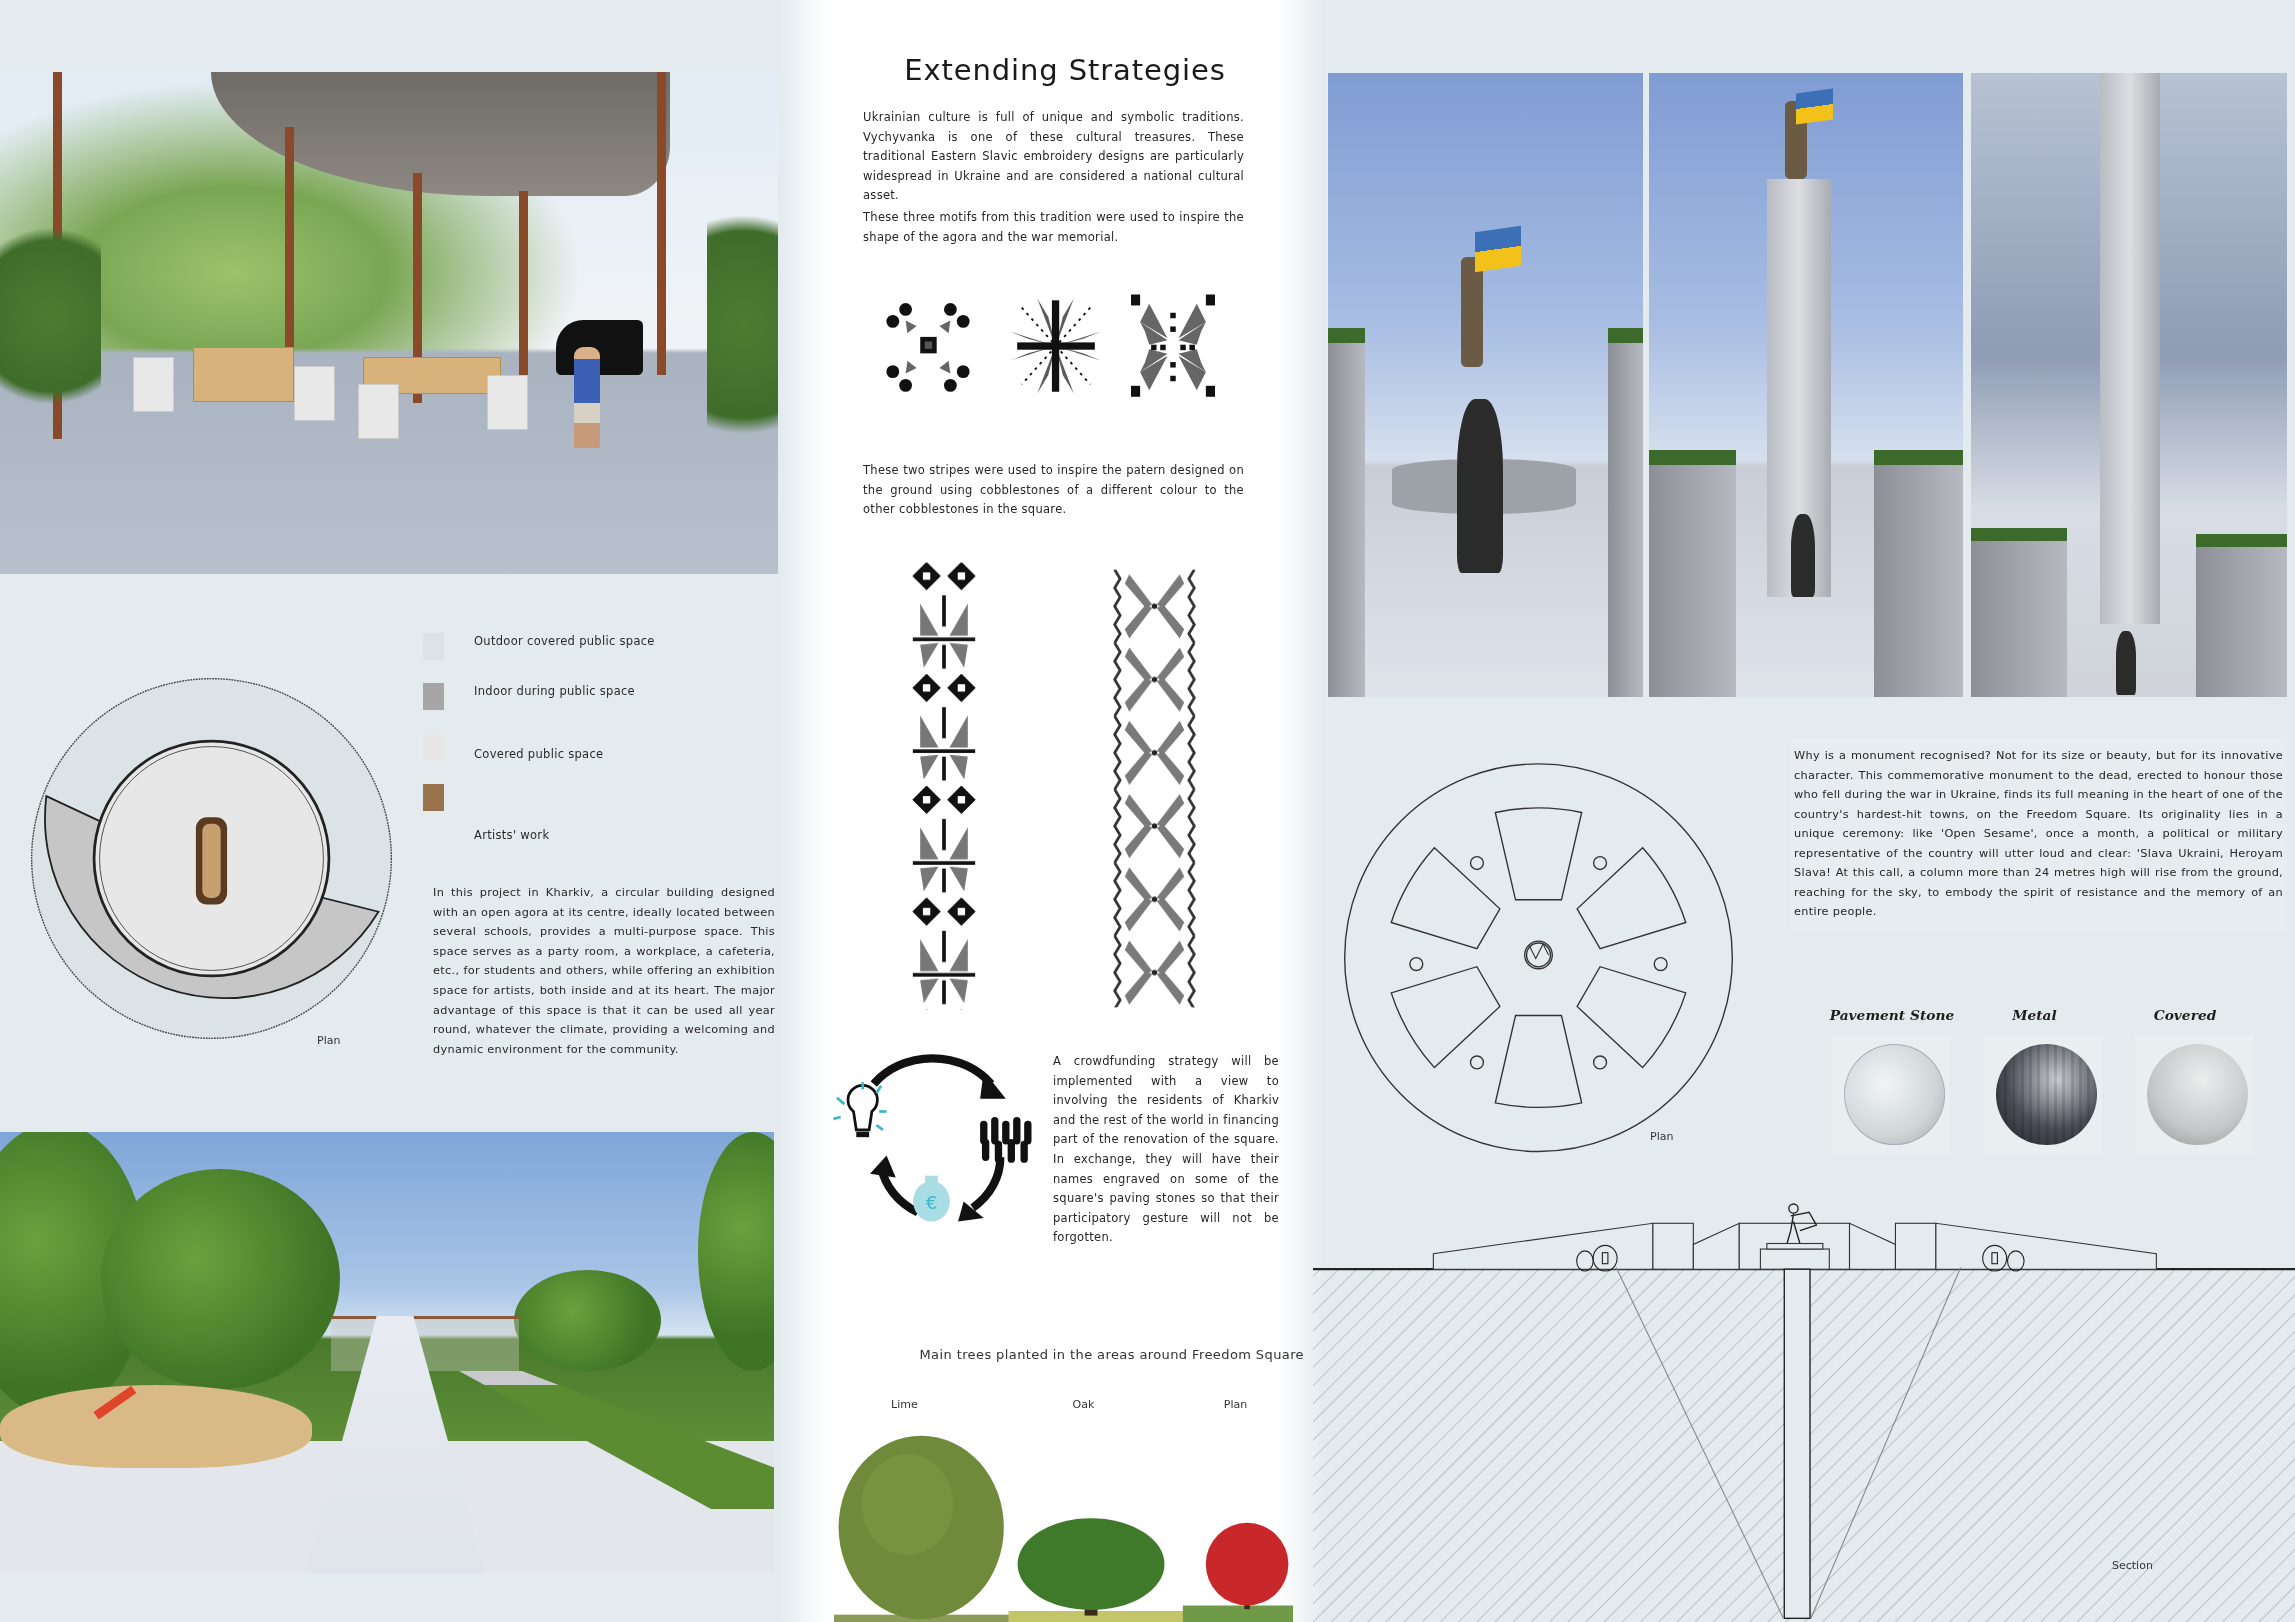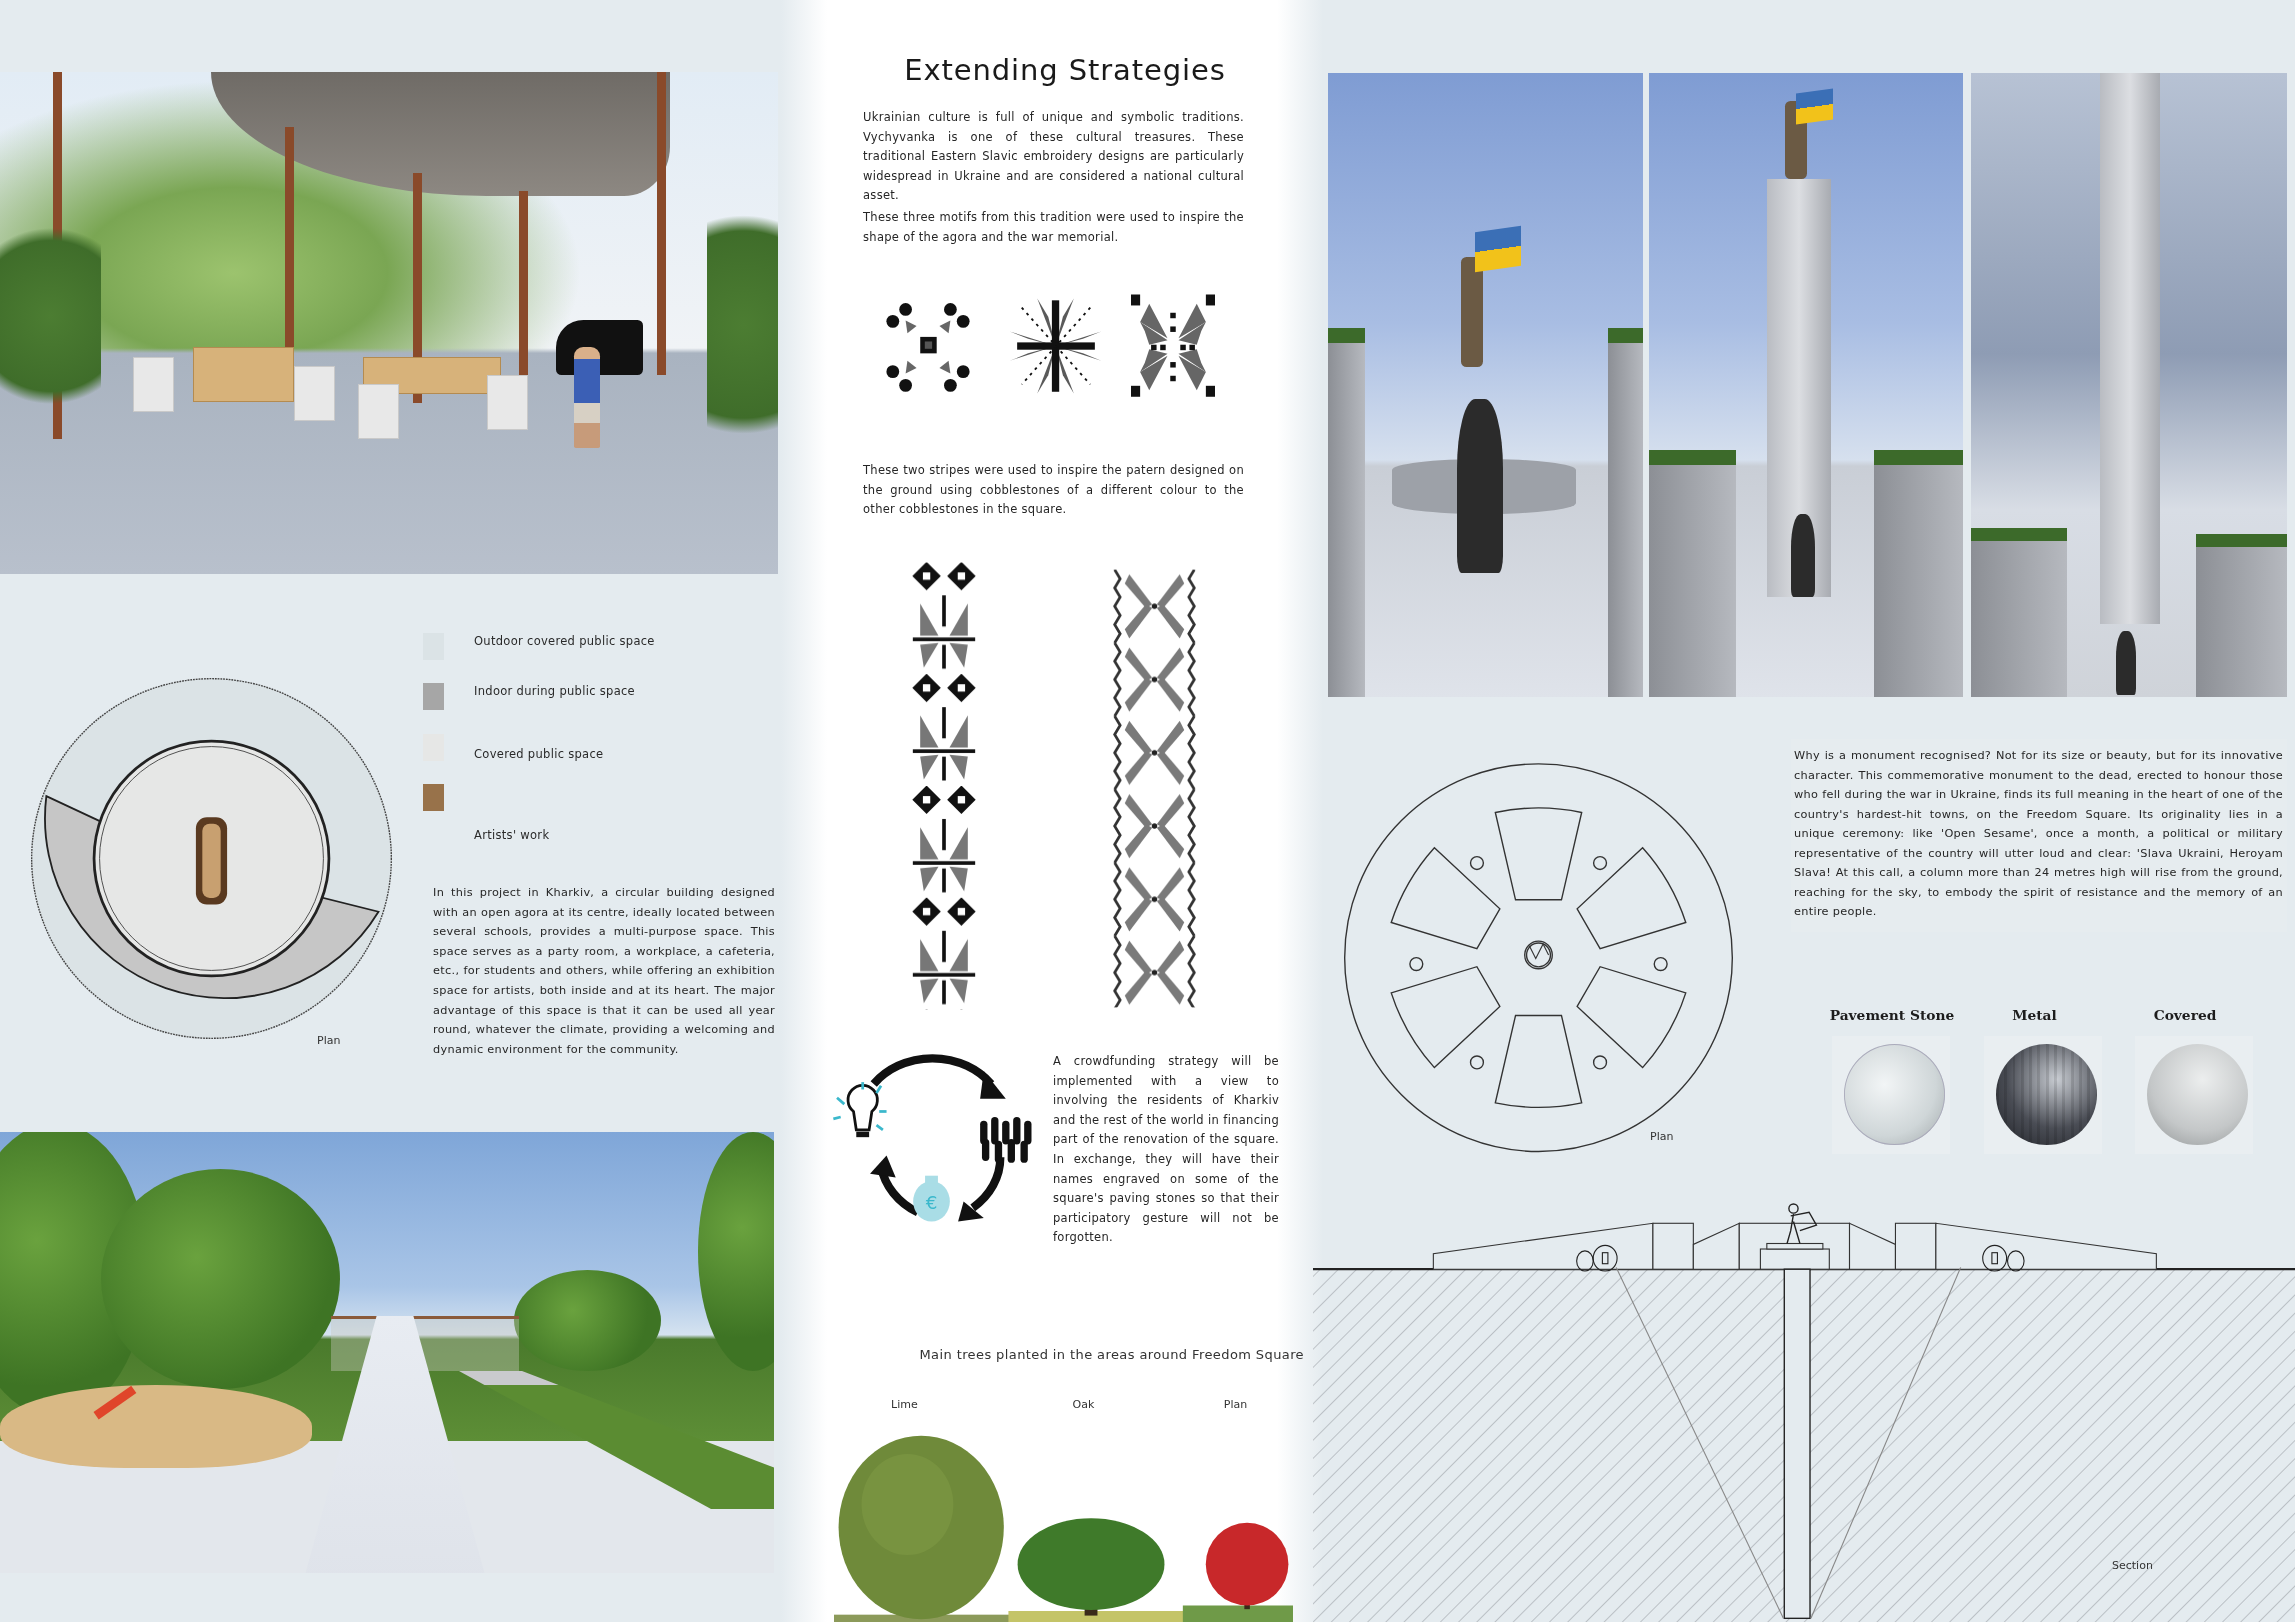--- a/index.html
+++ b/index.html
@@ -57,21 +57,21 @@
   
   .strip { position:absolute; top:73px; height:624px; overflow:hidden;
     background: linear-gradient(180deg, #7f9cd3 0%, #a8bde3 40%, #d6e0ee 62%, #c9ced6 63%, #dfe3ea 100%); }
   .strip .wall-l, .strip .wall-r { position:absolute; background: linear-gradient(90deg,#8c8f95,#b6b9bf); }
   .strip .grass { position:absolute; background:#3c6a2a; }
   .strip .pillar { position:absolute; background: linear-gradient(90deg,#b9bcc2,#dcdee2,#a8abb1); }
   .strip .silhouette { position:absolute; background:#2b2b2b; border-radius: 40% 40% 10% 10%; }
   .flag { position:absolute; width:46px; height:40px; background: linear-gradient(180deg,#3b6fb6 50%, #f2c21a 50%); transform: skewY(-8deg); }
   .statue { position:absolute; width:22px; background:#6b5a44; border-radius:5.5px; }
 
-  .mat-label { position:absolute; font-family: "DejaVu Serif", serif; font-size:13.8px; font-weight:bold; color:#1d1d1d; text-align:center; }
+  .mat-label { position:absolute; font-family: "DejaVu Serif", serif; font-size:13.8px; font-weight:bold; color:#1d1d1d; text-align:center;font-style:italic; }
   .sphere { position:absolute; width:101px; height:101px; border-radius:50%; }
   .sphere-box { position:absolute; width:118px; height:118px; background:#e9eef1; }
 
   .text-box { position:absolute; background:#e6ecef; }
 
   .motif { position:absolute; }
   .stripe { position:absolute; }
 
   svg { display:block; }
 </style>

